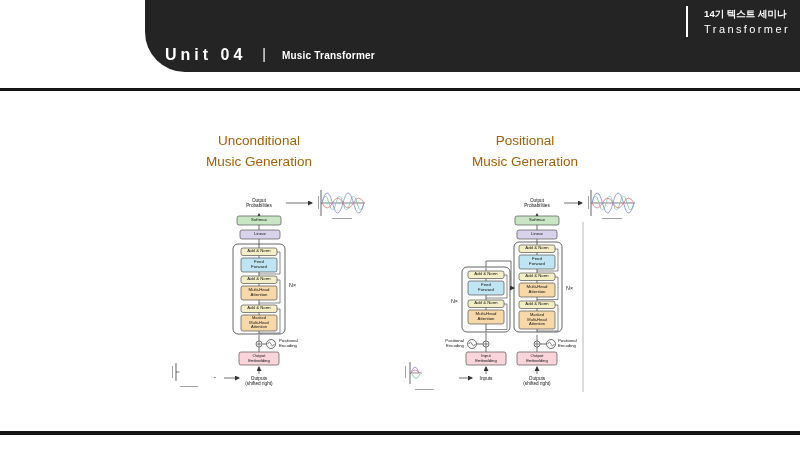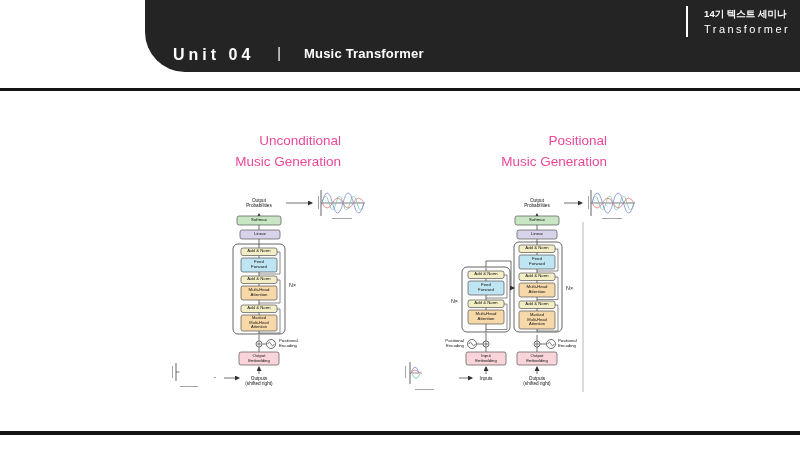--- a/index.html
+++ b/index.html
@@ -3,33 +3,33 @@
 <meta charset="utf-8">
 <style>
   html,body{margin:0;padding:0}
   body{
     width:800px;height:450px;position:relative;background:#ffffff;
     font-family:"Liberation Sans",sans-serif;overflow:hidden;
   }
   
   .hdr{position:absolute;left:145px;top:0;width:655px;height:72px;
        background:var(--header_bg,#242424);border-radius:0 0 0 40px}
-  .hdr-title{position:absolute;left:28px;bottom:8px;color:#fff;
-       display:flex;align-items:flex-start;gap:23px;font-weight:bold}
+  .hdr-title{position:absolute;left:20px;bottom:8px;color:#fff;
+       display:flex;align-items:center;gap:16px;font-weight:bold}
   .hdr-unit{font-size:16px;letter-spacing:4px}
   .hdr-sep{font-size:14px;font-weight:400;position:relative;top:-1px}
-  .hdr-name{font-size:13px;letter-spacing:0.2px}
+  .hdr-name{font-size:10px;letter-spacing:0.2px}
   .badge{position:absolute;right:6px;top:6px;border-left:2px solid #fff;
        padding:2px 4px 2px 16px;color:#fff}
   .badge-l1{font-size:9.5px;font-weight:bold}
   .badge-l2{font-size:11px;letter-spacing:2.4px;margin-top:2px}
   .rule-top{position:absolute;left:0;top:88px;width:800px;height:3px;background:var(--rule,#151515)}
   .rule-bottom{position:absolute;left:0;top:431px;width:800px;height:4px;background:var(--rule,#151515)}
   
-  .heading{position:absolute;text-align:right;font-size:13.5px;color:#ec4899;line-height:21px}
+  .heading{position:absolute;text-align:center;font-size:13.5px;color:#a16207;line-height:21px}
   .heading span{display:block}
   
   .lbl{position:absolute;display:flex;align-items:center;justify-content:center;
        text-align:center;white-space:pre-line;font-size:4.3px;line-height:1.12;color:#111;
        pointer-events:none}
   .lbl.la{justify-content:flex-start;text-align:left}
   .lbl.ra{justify-content:flex-end;text-align:right}
   .lbl.big{font-size:4.7px}
   .lbl.nx{font-size:5.4px;color:#222}
   .lbl.dash{font-size:7px}

